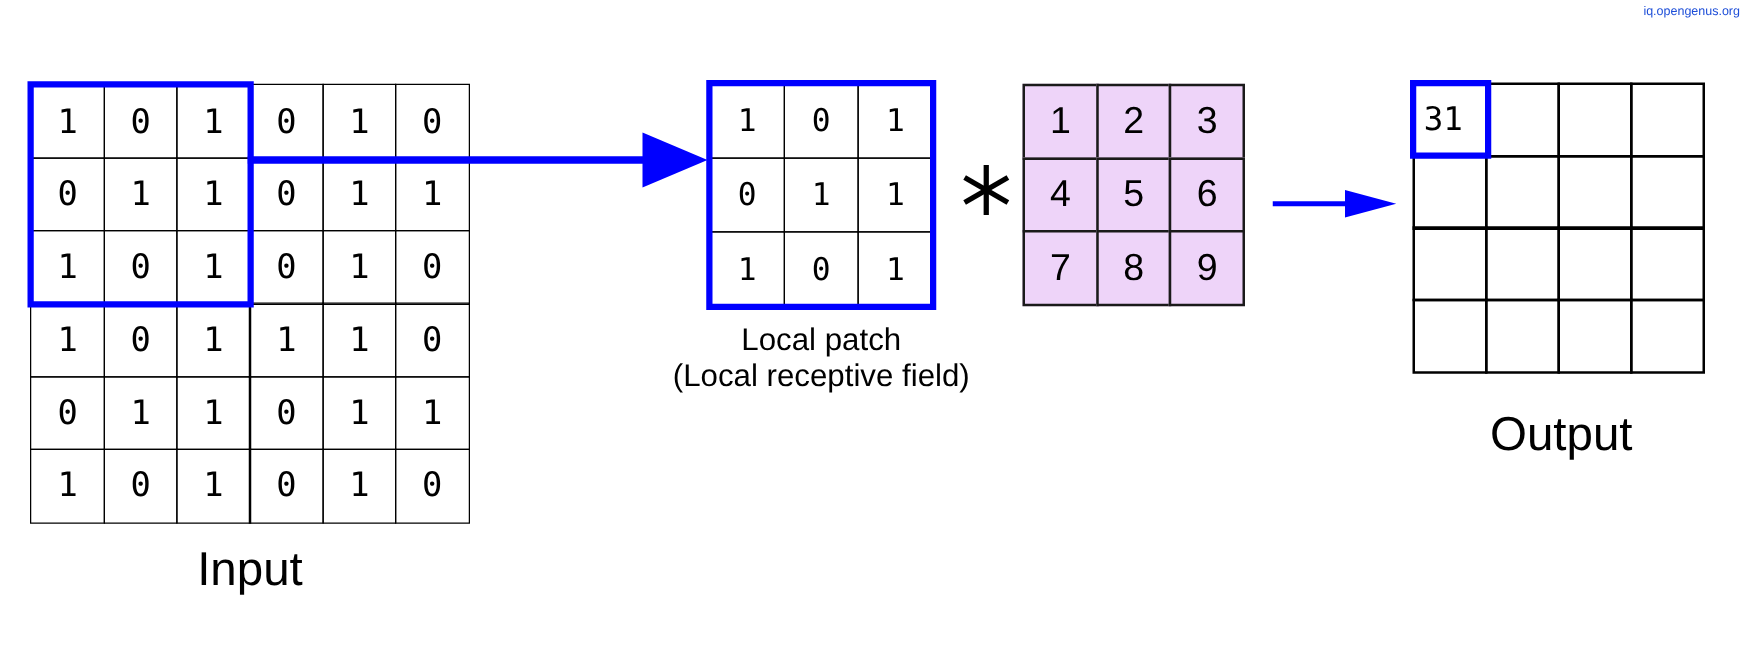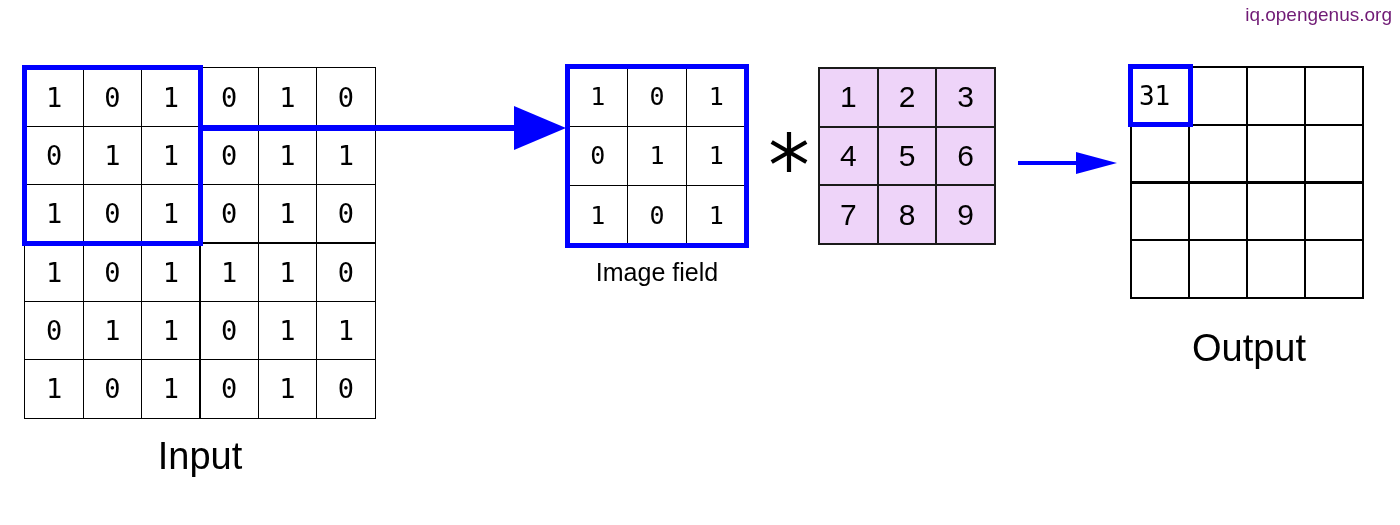--- a/index.html
+++ b/index.html
@@ -20,22 +20,22 @@
     left: 0; top: 0;
     width: 1400px;
     height: 525px;
   }
 
   
   .watermark {
     position: absolute;
     right: 8px;
     top: 4px;
-    font-size: 19px;
-    color: #701a75;
+    font-size: 10px;
+    color: #1d4ed8;
     font-family: "Liberation Sans", sans-serif;
     letter-spacing: 0px;
     white-space: nowrap;
     padding-left: 34px;
   }
 
   
   .grid {
     position: absolute;
     display: grid;
@@ -252,21 +252,22 @@
       <div class="cell">1</div>
       <div class="cell">0</div>
       <div class="cell">1</div>
       <div class="cell">1</div>
       <div class="cell">1</div>
       <div class="cell">0</div>
       <div class="cell">1</div>
     </div>
   <div class="highlight-box" id="patch-highlight"></div>
   <div class="caption" id="caption-patch">
-    <span>Image field</span>
+    <span>Local patch</span>
+    <span class="line2">(Local receptive field)</span>
   </div>
 
   <div class="conv-op">
     <svg width="46" height="46" viewBox="0 0 46 46">
       <g stroke="#000000" stroke-width="4.2" stroke-linecap="butt">
         <line x1="23" y1="3" x2="23" y2="43"></line>
         <line x1="5.7" y1="13" x2="40.3" y2="33"></line>
         <line x1="5.7" y1="33" x2="40.3" y2="13"></line>
       </g>
     </svg>

